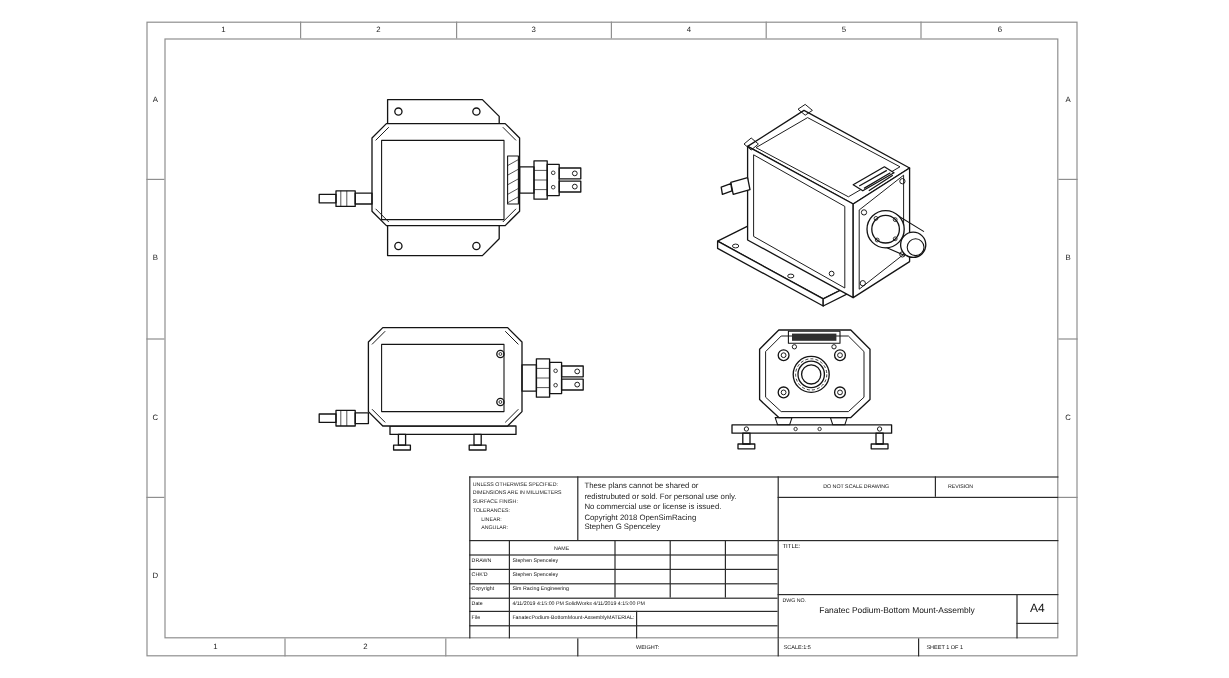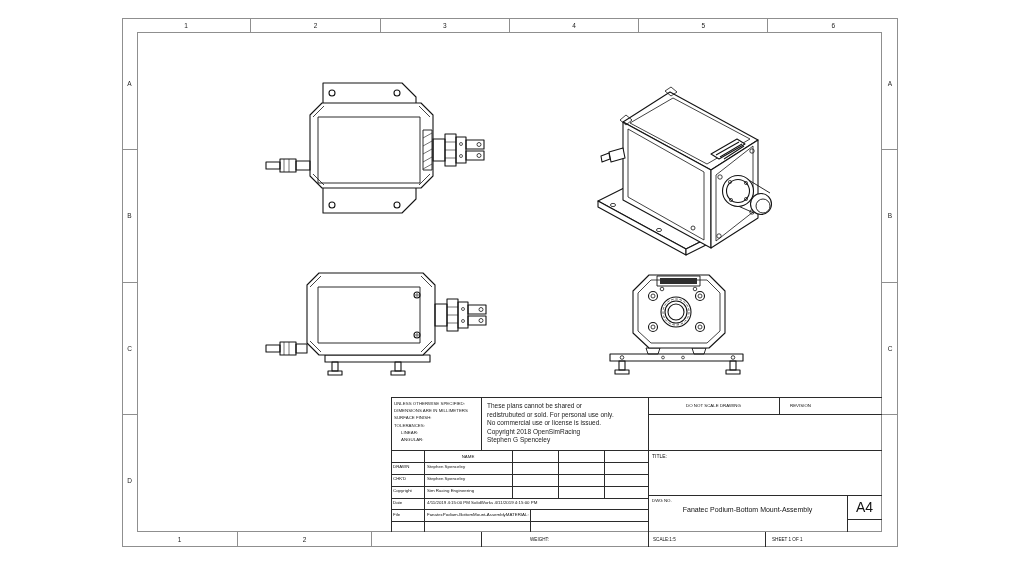--- a/index.html
+++ b/index.html
@@ -276,21 +276,21 @@
   <div class="tb-text" style="left:36px;top:91px;">Sim Racing Engineering</div>
   <div class="tb-text" style="left:2px;top:103px;">Date</div>
   <div class="tb-text" style="left:36px;top:103px;">4/11/2019 4:15:00 PM SolidWorks 4/11/2019 4:15:00 PM</div>
   <div class="tb-text" style="left:2px;top:114.5px;">File</div>
   <div class="tb-text" style="left:36px;top:114.5px;">
     <span>FanatecPodium-BottomMount-Assembly</span><span>MATERIAL:</span>
   </div>
 
   <div class="tb-text" style="left:261px;top:101px;">DWG NO.</div>
   <div class="tb-text ctr" style="left:257px;top:106px;width:199px;height:14px;font-size:7px;">Fanatec Podium-Bottom Mount-Assembly</div>
-  <div class="tb-text ctr" style="left:456px;top:99px;width:35px;height:22px;font-size:14px;">A4</div>
+  <div class="tb-text ctr" style="left:456px;top:99px;width:35px;height:22px;font-size:10px;">A4</div>
 </div>
 
 <div class="band-cell" style="left:481px;width:167px;padding-left:48px;">
     <span>WEIGHT:</span>
   </div>
 <div class="band-cell" style="left:648px;width:117px;padding-left:4px;">
     <span>SCALE:1:5</span>
   </div>
 <div class="band-cell" style="left:765px;width:117px;padding-left:6px;">
     <span>SHEET 1 OF 1</span>

